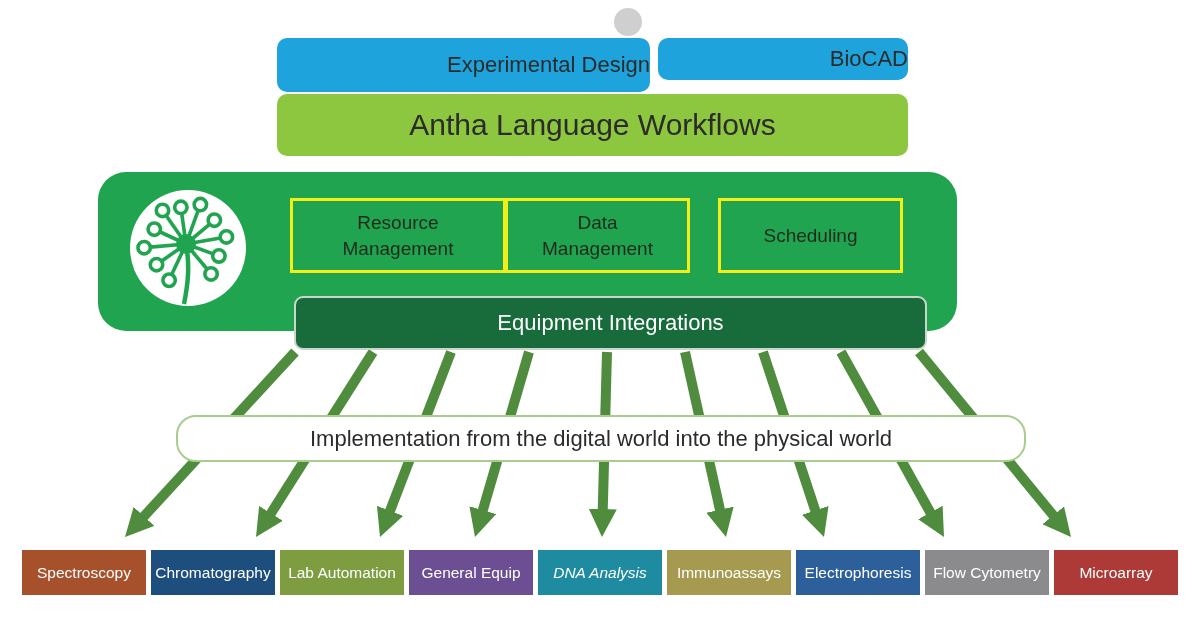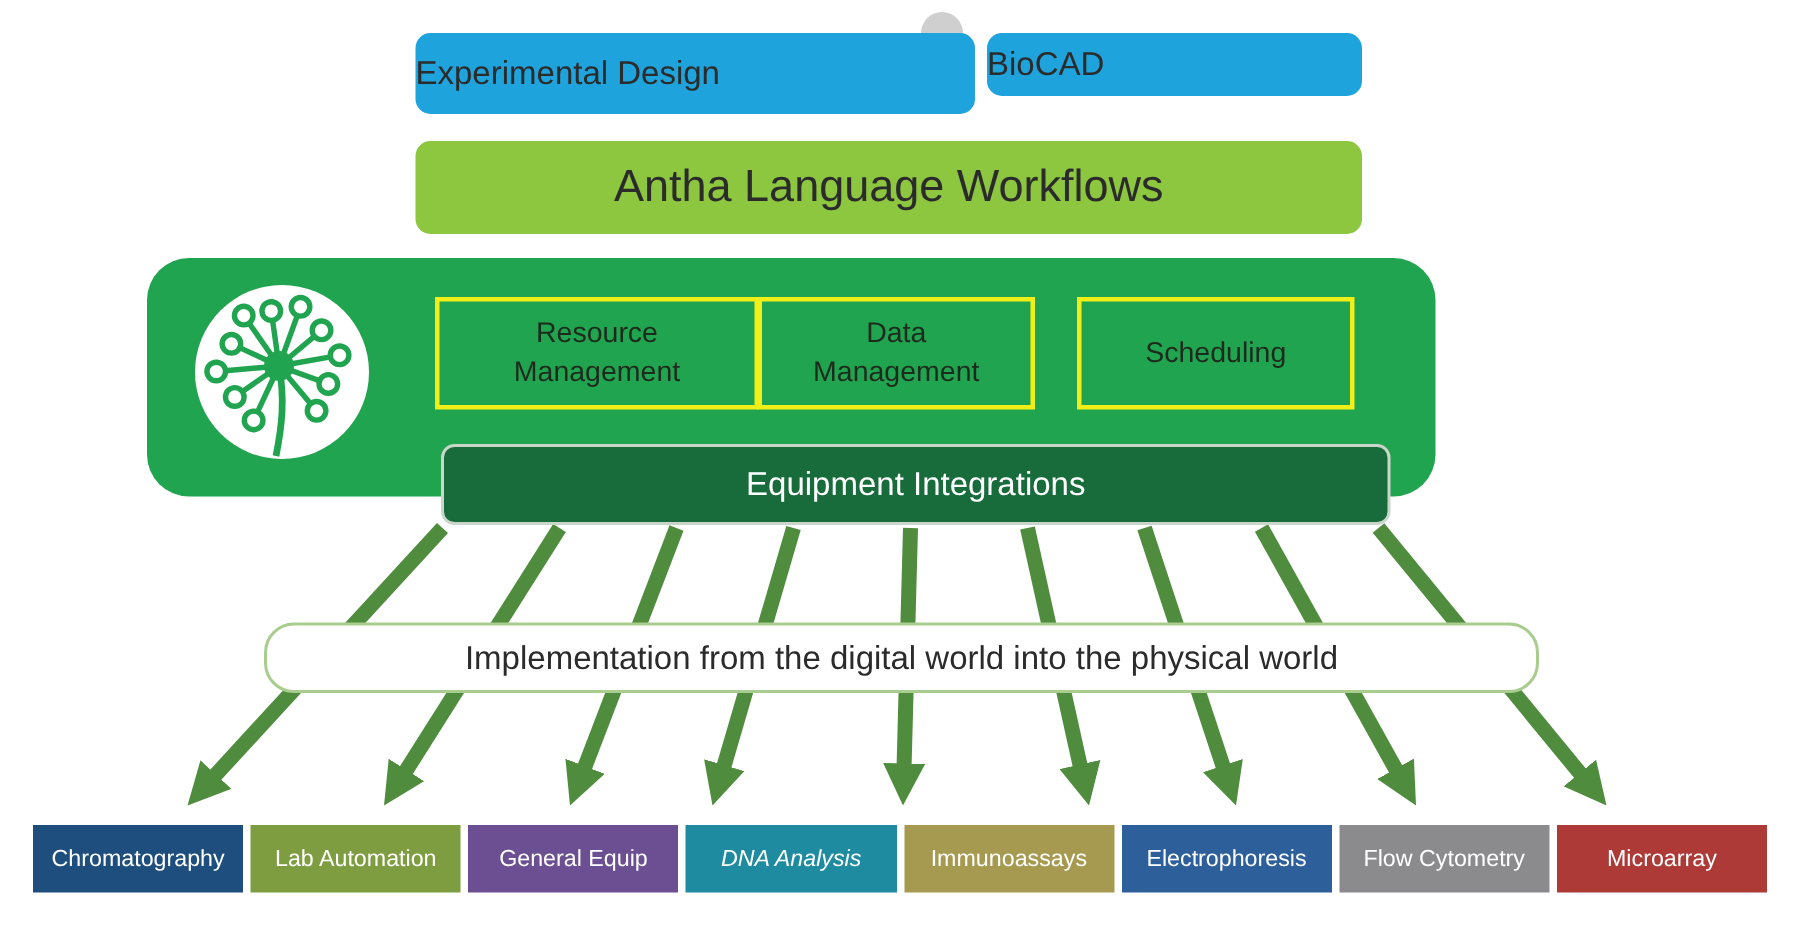--- a/index.html
+++ b/index.html
@@ -5,24 +5,25 @@
   * { margin: 0; padding: 0; box-sizing: border-box; }
   html, body { width: 1200px; height: 630px; background: #ffffff; overflow: hidden; }
   body { font-family: "Liberation Sans", "DejaVu Sans", sans-serif; position: relative; }
 
   .abs { position: absolute; }
 
   
   .blue-box {
     background: var(--blue);
     border-radius: 10px;
-    display: flex; align-items: center; justify-content: flex-start;
+    display: flex; align-items: center; justify-content: flex-end;
     color: var(--text_dark);
     font-size: 22px;
     z-index: 3;
+    margin-top: 16px;
   }
   .artifact-blob {
     width: 28px; height: 28px; border-radius: 50%;
     background: #a8a8a8; opacity: 0.55;
     z-index: 1;
   }
   .lime-bar {
     background: var(--lime);
     border-radius: 10px;
     display: flex; align-items: center; justify-content: center;
@@ -173,20 +174,21 @@
       <line x1="841" y1="352" x2="937.1897741213803" y2="524.7680408976248" class="arrow-line" marker-end="url(#ah)"></line>
       <line x1="919" y1="352" x2="1062.1124012247153" y2="526.1828567537653" class="arrow-line" marker-end="url(#ah)"></line>
     </g>
 </svg>
 
 <div class="abs impl-banner" style="left:176px; top:415px; width:850px; height:47px;border-radius:20px;">
   <span>Implementation from the digital world into the physical world</span>
 </div>
 
 <div class="abs bottom-row">
+  <div class="cat-box" style="background: rgb(166, 81, 44);">Spectroscopy</div>
   <div class="cat-box" style="background: rgb(29, 78, 126);">Chromatography</div>
   <div class="cat-box" style="background: rgb(125, 157, 64);">Lab Automation</div>
   <div class="cat-box" style="background: rgb(107, 79, 146);">General Equip</div>
   <div class="cat-box" style="background: rgb(30, 139, 161); font-style: italic;">DNA Analysis</div>
   <div class="cat-box" style="background: rgb(165, 154, 80);">Immunoassays</div>
   <div class="cat-box" style="background: rgb(45, 95, 155);">Electrophoresis</div>
   <div class="cat-box" style="background: rgb(139, 139, 141);">Flow Cytometry</div>
   <div class="cat-box" style="background: rgb(173, 58, 54);">Microarray</div>
 </div>
 

